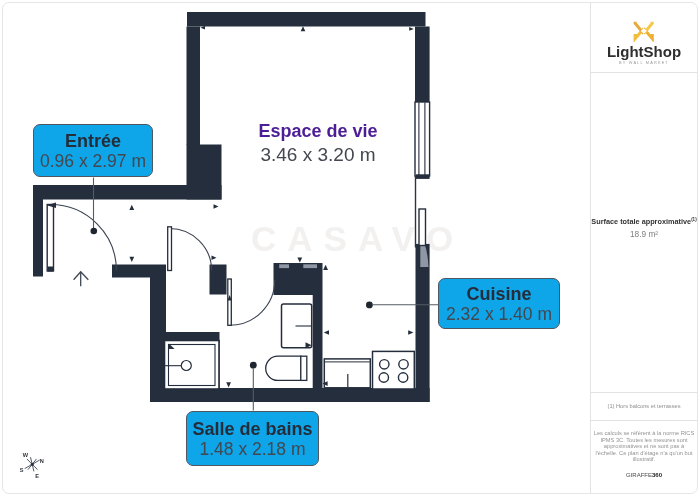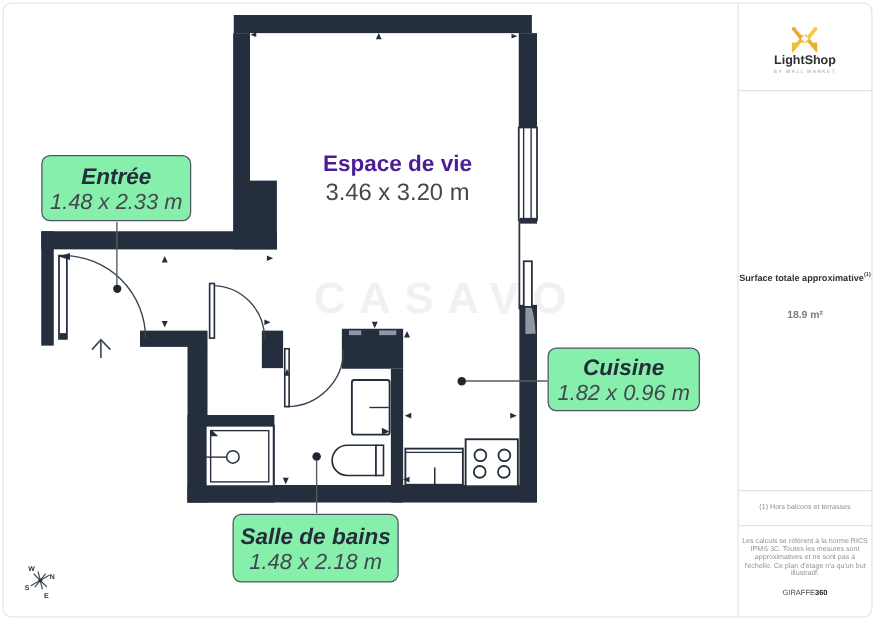--- a/index.html
+++ b/index.html
@@ -1,19 +1,19 @@
 <!DOCTYPE html>
 <html><head>
 <meta charset="utf-8">
 <style>
   html,body{margin:0;padding:0;background:#fff;}
   #page{position:relative;width:700px;height:496px;background:#ffffff;overflow:hidden;
         font-family:"Liberation Sans",sans-serif;}
-  .lbl{position:absolute;background:#86efac;border:1.5px solid #4e5660;border-radius:7px;
-       text-align:center;box-sizing:border-box;font-style:italic;}
+  .lbl{position:absolute;background:#0ea5e9;border:1.5px solid #4e5660;border-radius:7px;
+       text-align:center;box-sizing:border-box;}
   .lbl .t{font-weight:bold;color:#252d3a;font-size:18px;line-height:20px;}
   .lbl .d{color:#43474f;font-size:17.5px;line-height:20px;}
 </style>
 </head>
 <body>
 <div id="page">
 
 <div style="position:absolute;left:251px;top:220px;width:210px;height:40px;color:#f3f1f0;font-size:35px;font-weight:bold;letter-spacing:11px;line-height:38px;white-space:nowrap;">CASAVO</div>
 
 <svg width="700" height="496" viewBox="0 0 700 496" style="position:absolute;left:0;top:0;">
@@ -204,54 +204,54 @@
 
 </svg>
 
 <div style="position:absolute;left:198px;top:121px;width:240px;text-align:center;">
   <div style="font-weight:bold;color:#4c1d95;font-size:18px;line-height:21px;">Espace de vie</div>
   <div style="color:#43474f;font-size:19px;line-height:21px;margin-top:2px;">3.46 x 3.20 m</div>
 </div>
 
 <div class="lbl" style="left:33px;top:124px;width:120px;height:53px;">
   <div class="t" style="margin-top:6px;">Entrée</div>
-  <div class="d">1.48 x 2.33 m</div>
+  <div class="d">0.96 x 2.97 m</div>
 </div>
 
 <div class="lbl" style="left:186px;top:411px;width:133px;height:55px;text-align:center;">
   <div class="t" style="margin-top:7px;">Salle de bains</div>
   <div class="d">1.48 x 2.18 m</div>
 </div>
 
 <div class="lbl" style="left:438px;top:278px;width:122px;height:51px;">
   <div class="t" style="margin-top:5px;">Cuisine</div>
-  <div class="d">1.82 x 0.96 m</div>
+  <div class="d">2.32 x 1.40 m</div>
 </div>
 
 <div style="position:absolute;left:590px;top:3px;width:1px;height:490px;background:#e3e3e3;"></div>
 
 <div style="position:absolute;left:591px;top:0;width:106px;">
   <svg width="106" height="42" viewBox="0 0 106 42" style="display:block;">
     <g fill="none" stroke-linejoin="miter">
       <path d="M61.3,33.9 L61.3,38.7 L52.6,28.4" stroke="#eeb02f" stroke-width="3.0"></path>
       <path d="M44.1,33.9 L44.1,38.7 L52.8,28.4" stroke="#f3bd37" stroke-width="3.0"></path>
       <path d="M44.1,21.7 L44.1,23.3 L52.7,33.6" stroke="#e9a93a" stroke-width="3.0"></path>
       <path d="M61.3,21.7 L61.3,23.3 L52.7,33.6" stroke="#f7c845" stroke-width="3.0"></path>
       <path d="M49.7,30.9 L52.7,28 L55.7,30.9 L52.7,33.8 Z" fill="#ffffff" stroke="none"></path>
     </g>
   </svg>
-  <div style="margin-top:1px;text-align:center;font-weight:bold;font-size:10px;color:#2f2f2f;">LightShop</div>
+  <div style="margin-top:1px;text-align:center;font-weight:bold;font-size:15px;color:#2f2f2f;">LightShop</div>
   <div style="text-align:center;font-size:3.8px;letter-spacing:1.2px;color:#9a9a9a;margin-top:1px;">BY WALL MARKET</div>
 </div>
 
 <div style="position:absolute;left:591px;top:72px;width:106px;height:1px;background:#e3e3e3;"></div>
 
 <div style="position:absolute;left:591px;top:217px;width:106px;text-align:center;">
   <div style="font-size:7.3px;font-weight:bold;color:#333;white-space:nowrap;">Surface totale approximative<sup style="font-size:4.5px;">(1)</sup></div>
-  <div style="font-size:8.3px;color:#7e7e7e;margin-top:20px;font-weight:bold;">18.9 m²</div>
+  <div style="font-size:8.3px;color:#7e7e7e;margin-top:3px;">18.9 m²</div>
 </div>
 
 <div style="position:absolute;left:591px;top:392px;width:106px;height:1px;background:#e3e3e3;"></div>
 
 <div style="position:absolute;left:591px;top:403px;width:106px;text-align:center;font-size:5.7px;color:#8f8f8f;">(1) Hors balcons et terrasses</div>
 
 <div style="position:absolute;left:591px;top:420px;width:106px;height:1px;background:#e3e3e3;"></div>
 
 <div style="position:absolute;left:591px;top:430px;width:106px;text-align:center;font-size:5.7px;line-height:6.5px;color:#939393;white-space:nowrap;">Les calculs se réfèrent à la norme RICS<br>IPMS 3C. Toutes les mesures sont<br>approximatives et ne sont pas à<br>l'échelle. Ce plan d'étage n'a qu'un but<br>illustratif.</div>
 

